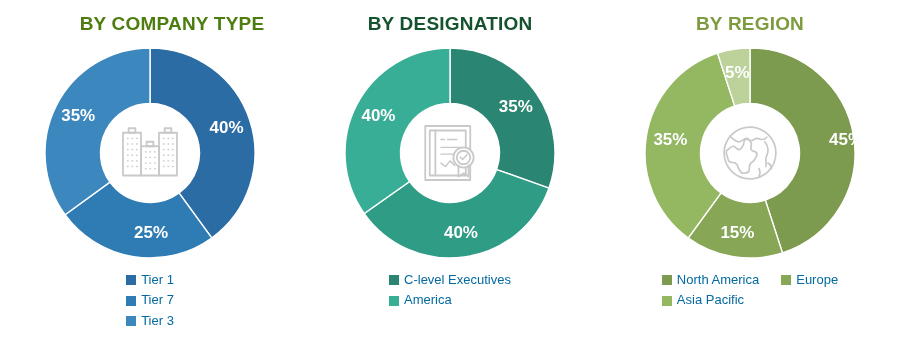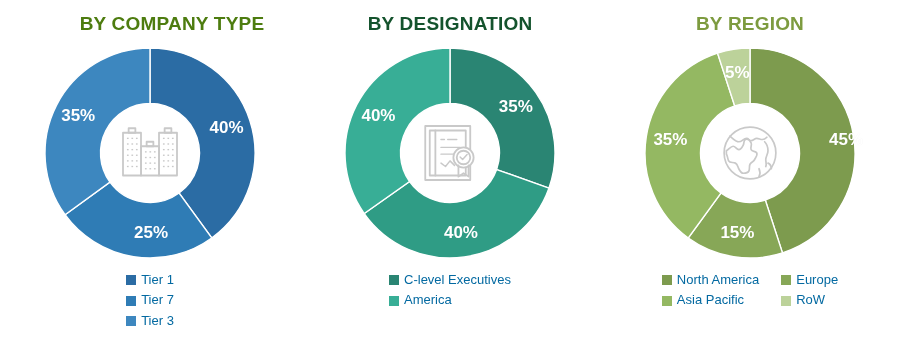--- a/index.html
+++ b/index.html
@@ -259,20 +259,16 @@
             <span>North America</span>
           </div>
           <div class="legend-item">
             <span class="swatch" style="background: rgb(135, 167, 87);"></span>
             <span>Europe</span>
           </div>
           <div class="legend-item">
             <span class="swatch" style="background: rgb(148, 184, 98);"></span>
             <span>Asia Pacific</span>
           </div>
-          <div class="legend-item">
-            <span class="swatch" style="background: rgb(188, 210, 154);"></span>
-            <span>RoW</span>
-          </div>
         </div>
       </div>
     </div>
   </div>
 
 </body></html>

